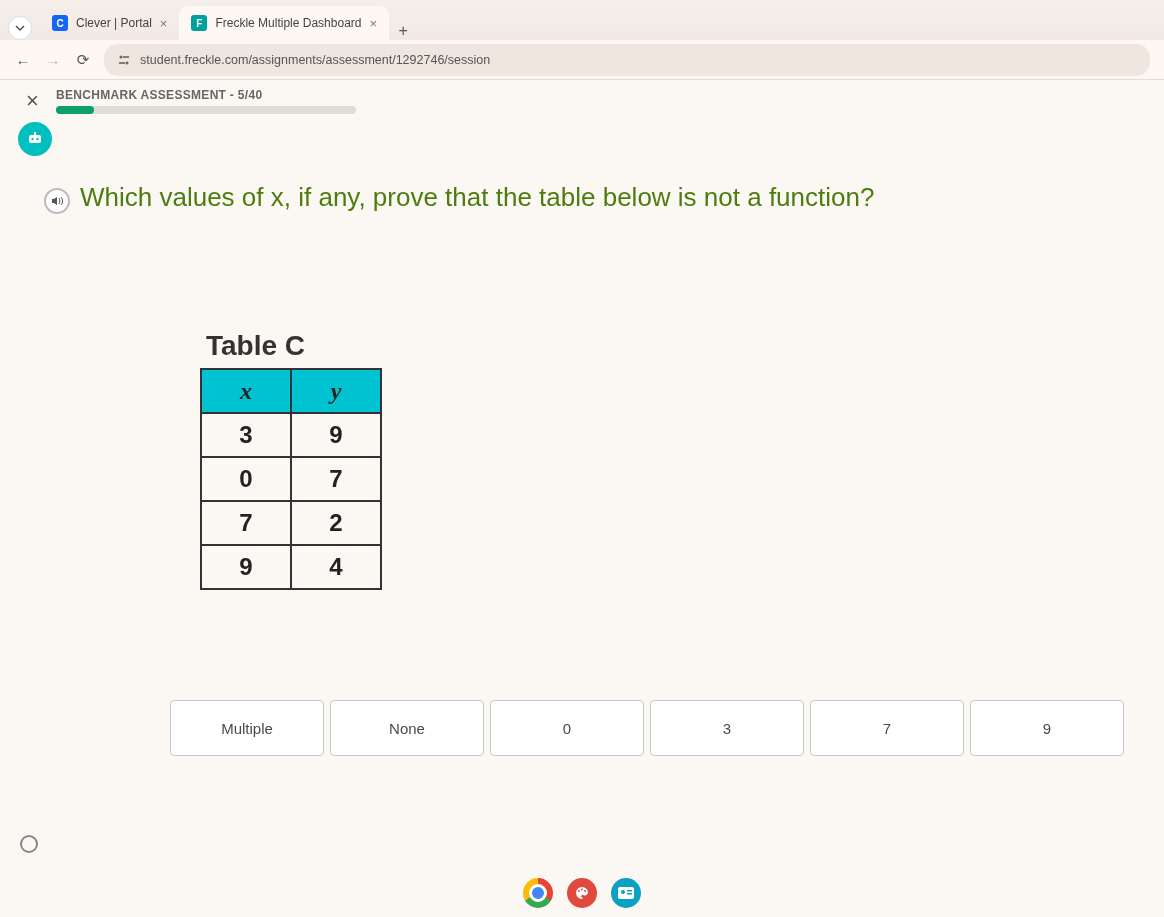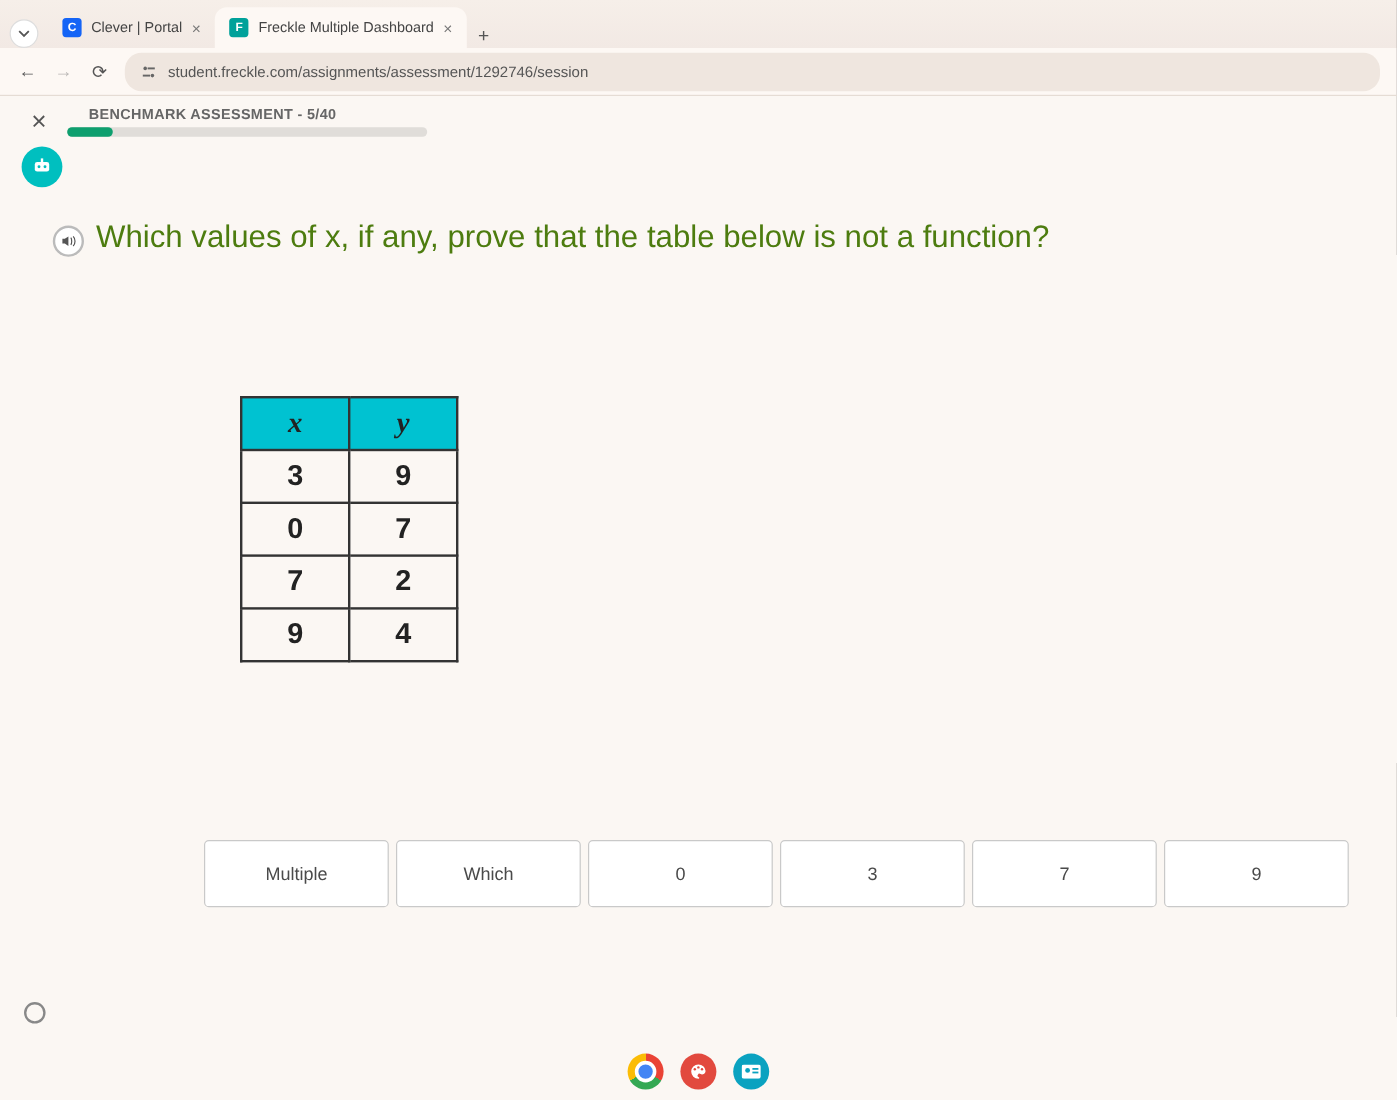--- a/index.html
+++ b/index.html
@@ -16,21 +16,21 @@
   .tab .favicon.freckle { background:#00a19a; color:#fff; }
   .tab .tab-x { color:#777; font-size:13px; }
   .new-tab { width:28px; text-align:center; color:#555; font-size:16px; }
   .addr-bar { height: 40px; background:#fdf8f4; display:flex; align-items:center; gap:12px; padding:0 14px; border-bottom:1px solid #e5dcd4; }
   .nav-btn { width:18px; color:#555; font-size:15px; text-align:center; }
   .url-pill { flex:1; height:32px; border-radius:14px; background:#efe6df; display:flex; align-items:center; padding:0 12px; gap:8px; color:#555; font-size:12.5px; }
   .url-pill .site-icon { width:16px; height:16px; display:flex; align-items:center; justify-content:center; font-size:11px; }
   
   .page { flex:1; background: #fbf7f3; position:relative; overflow:hidden; }
   .close-x { position:absolute; top:8px; left:26px; font-size:22px; color:#555; font-weight:300; }
-  .assess-label { position:absolute; top:8px; left:56px; font-size:12px; letter-spacing:.3px; color:#666; font-weight:600;margin-left:18px; }
+  .assess-label { position:absolute; top:8px; left:56px; font-size:12px; letter-spacing:.3px; color:#666; font-weight:600; }
   .progress-track { position:absolute; top:26px; left:56px; width:300px; height:8px; background:#e0ddd9; border-radius:4px; }
   .progress-fill { height:100%; background:#0e9f6e; border-radius:4px; }
   .badge-circle { position:absolute; top:42px; left:18px; width:34px; height:34px; border-radius:50%; background:#00bfbf; display:flex; align-items:center; justify-content:center; color:#fff; font-size:14px; }
   .speaker-btn { position:absolute; top:108px; left:44px; width:26px; height:26px; border-radius:50%; border:2px solid #bbb; display:flex; align-items:center; justify-content:center; color:#555; font-size:12px; background:#fff; }
   .question-text { position:absolute; top:100px; left:80px; right:120px; font-size:26px; color:#4d7c0f; line-height:1.35; }
   
   .table-wrap { position:absolute; top:250px; left:200px; }
   .table-title { font-size:28px; font-weight:700; color:#333; margin-bottom:6px; margin-left:6px; }
   table.data { border-collapse:collapse; }
   table.data th, table.data td { border:2px solid #333; width:90px; height:44px; text-align:center; font-size:24px; font-weight:600; color:#222; }
@@ -106,20 +106,21 @@
 
     <div class="speaker-btn">
       <svg width="14" height="14" viewBox="0 0 14 14">
           <path d="M2 5v4h2l3 2V3L4 5H2z" fill="#555"></path>
           <path d="M9 4c1 1 1 5 0 6M11 3c2 2 2 6 0 8" stroke="#555" stroke-width="1" fill="none"></path>
         </svg>
     </div>
     <div class="question-text">Which values of x, if any, prove that the table below is not a function?</div>
 
     <div class="table-wrap">
+      <div class="table-title">Table C</div>
       <table class="data">
         <tbody>
             <tr>
           <th>x</th>
           <th>y</th>
         </tr>
         <tr>
           <td>3</td>
           <td>9</td>
         </tr>
@@ -134,21 +135,21 @@
         <tr>
           <td>9</td>
           <td>4</td>
         </tr>
       </tbody>
         </table>
     </div>
 
     <div class="choices">
       <div class="choice">Multiple</div>
-      <div class="choice">Which</div>
+      <div class="choice">None</div>
       <div class="choice">0</div>
       <div class="choice">3</div>
       <div class="choice">7</div>
       <div class="choice">9</div>
     </div>
 
     <div class="launcher"></div>
 
     <div class="shelf">
       <div class="shelf-icon chrome"></div>

